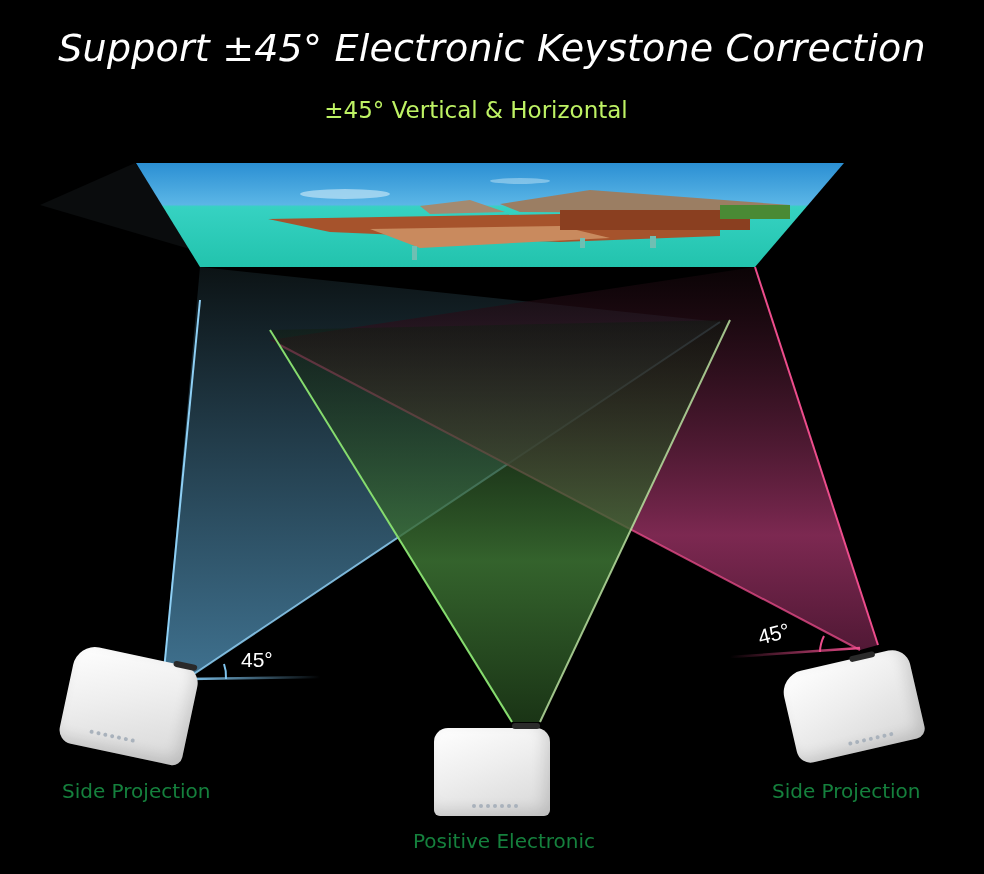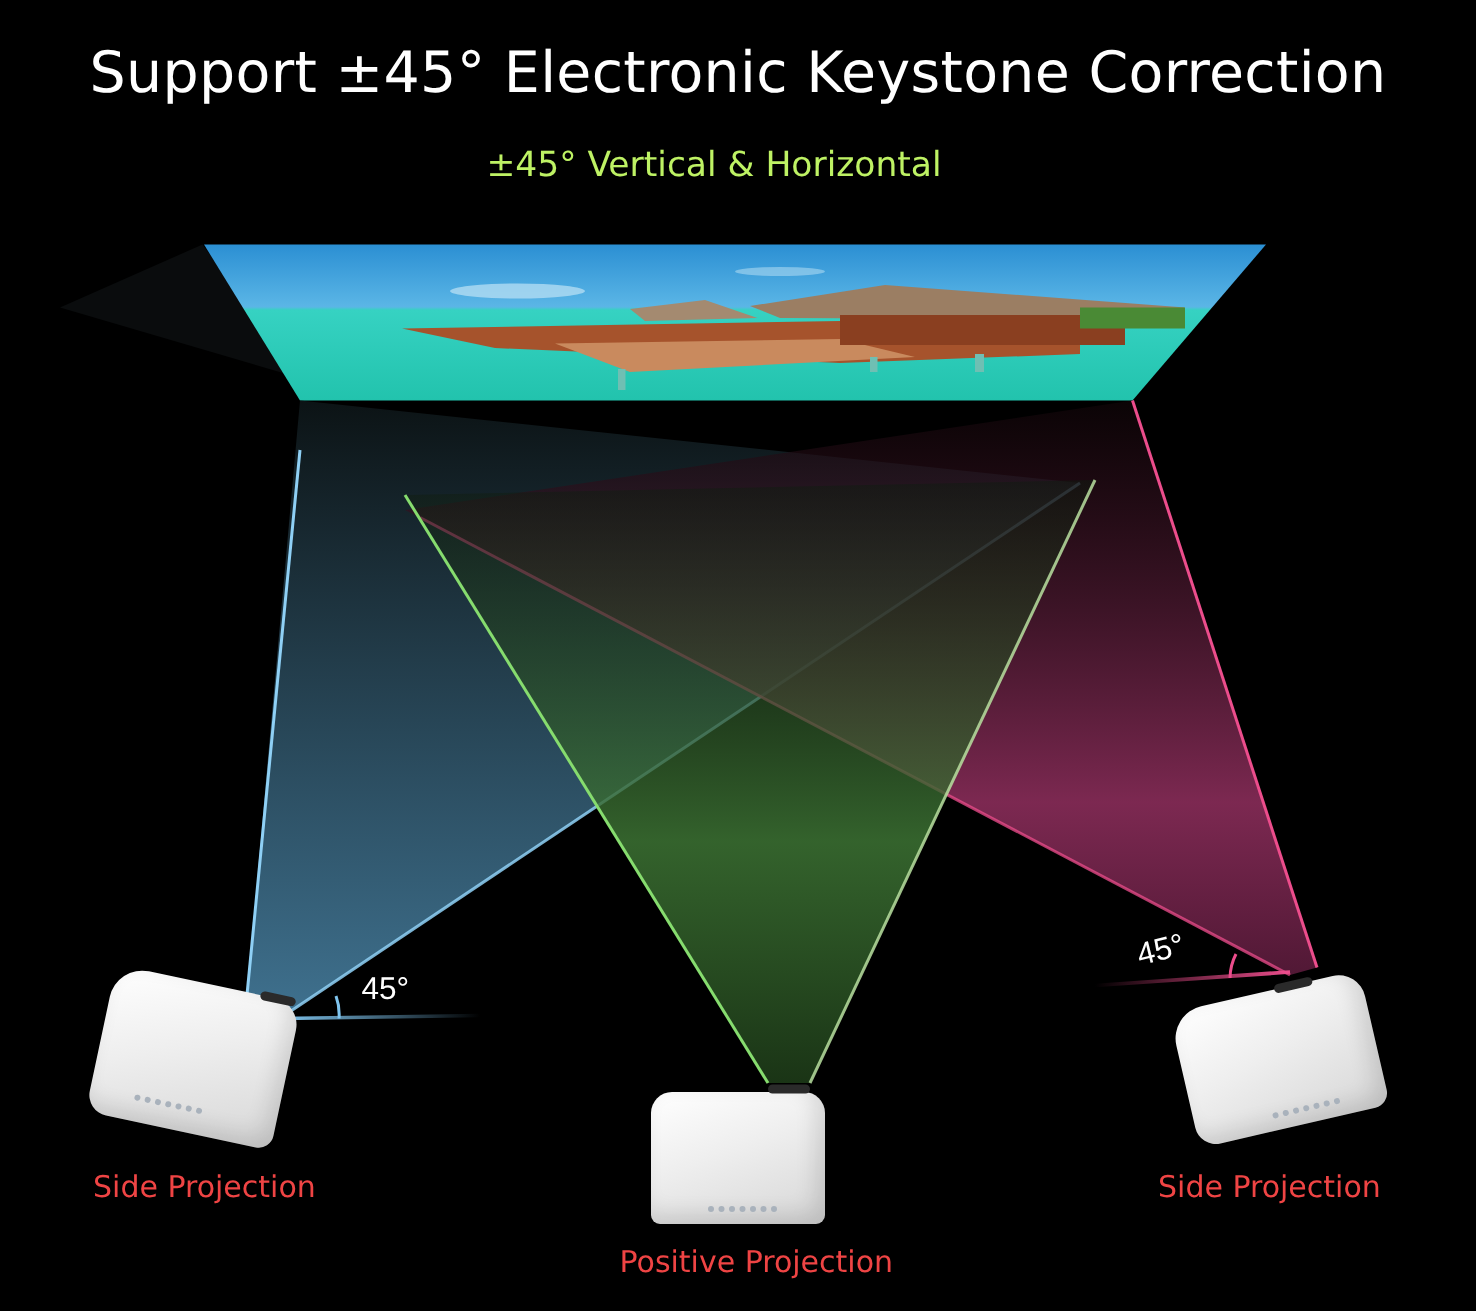--- a/index.html
+++ b/index.html
@@ -1,20 +1,20 @@
 <!DOCTYPE html>
 <html><head>
 <meta charset="utf-8">
 <style>
   html,body{margin:0;padding:0;background:#000;}
   body{width:984px;height:874px;position:relative;overflow:hidden;font-family:"DejaVu Sans","Liberation Sans",sans-serif;color:#fff;}
-  .title{position:absolute;left:0;top:26px;width:984px;text-align:center;font-size:38px;letter-spacing:0.2px;color:#fff;}
+  .title{position:absolute;left:0;top:26px;width:984px;text-align:center;font-size:38px;letter-spacing:0.2px;color:#fff;font-style:italic;}
   .subtitle{position:absolute;left:0;top:97px;width:952px;text-align:center;font-size:23px;color:#bef264;}
   svg.scene{position:absolute;left:0;top:0;}
-  .label{position:absolute;font-size:20px;color:#ef4444;white-space:nowrap;}
+  .label{position:absolute;font-size:20px;color:#15803d;white-space:nowrap;}
   .angle{position:absolute;font-family:"Liberation Sans",sans-serif;font-size:21px;color:#fff;}
   .proj{position:absolute;background:linear-gradient(160deg,#ffffff 0%,#eeeeee 45%,#d6d6d6 100%);border-radius:22px 18px 10px 14px;box-shadow:inset -6px -6px 14px rgba(0,0,0,0.12);}
   .proj .dots{position:absolute;display:flex;gap:3px;}
   .proj .dots span{width:4px;height:4px;border-radius:50%;background:#a9b2bc;display:block;}
   .proj .lens{position:absolute;height:6px;background:#2a2a2a;border-radius:3px;}
 </style>
 </head>
 <body>
 
 <div class="title">Support ±45° Electronic Keystone Correction</div>
@@ -125,14 +125,14 @@
       <span></span>
       <span></span>
       <span></span>
       <span></span>
       <span></span>
       <span></span>
     </div>
 </div>
 
 <div class="label" style="left:62px;top:779px;">Side Projection</div>
-<div class="label" style="left:413px;top:829px;">Positive Projection</div>
+<div class="label" style="left:413px;top:829px;">Positive Electronic</div>
 <div class="label" style="left:772px;top:779px;">Side Projection</div>
 
 </body></html>

